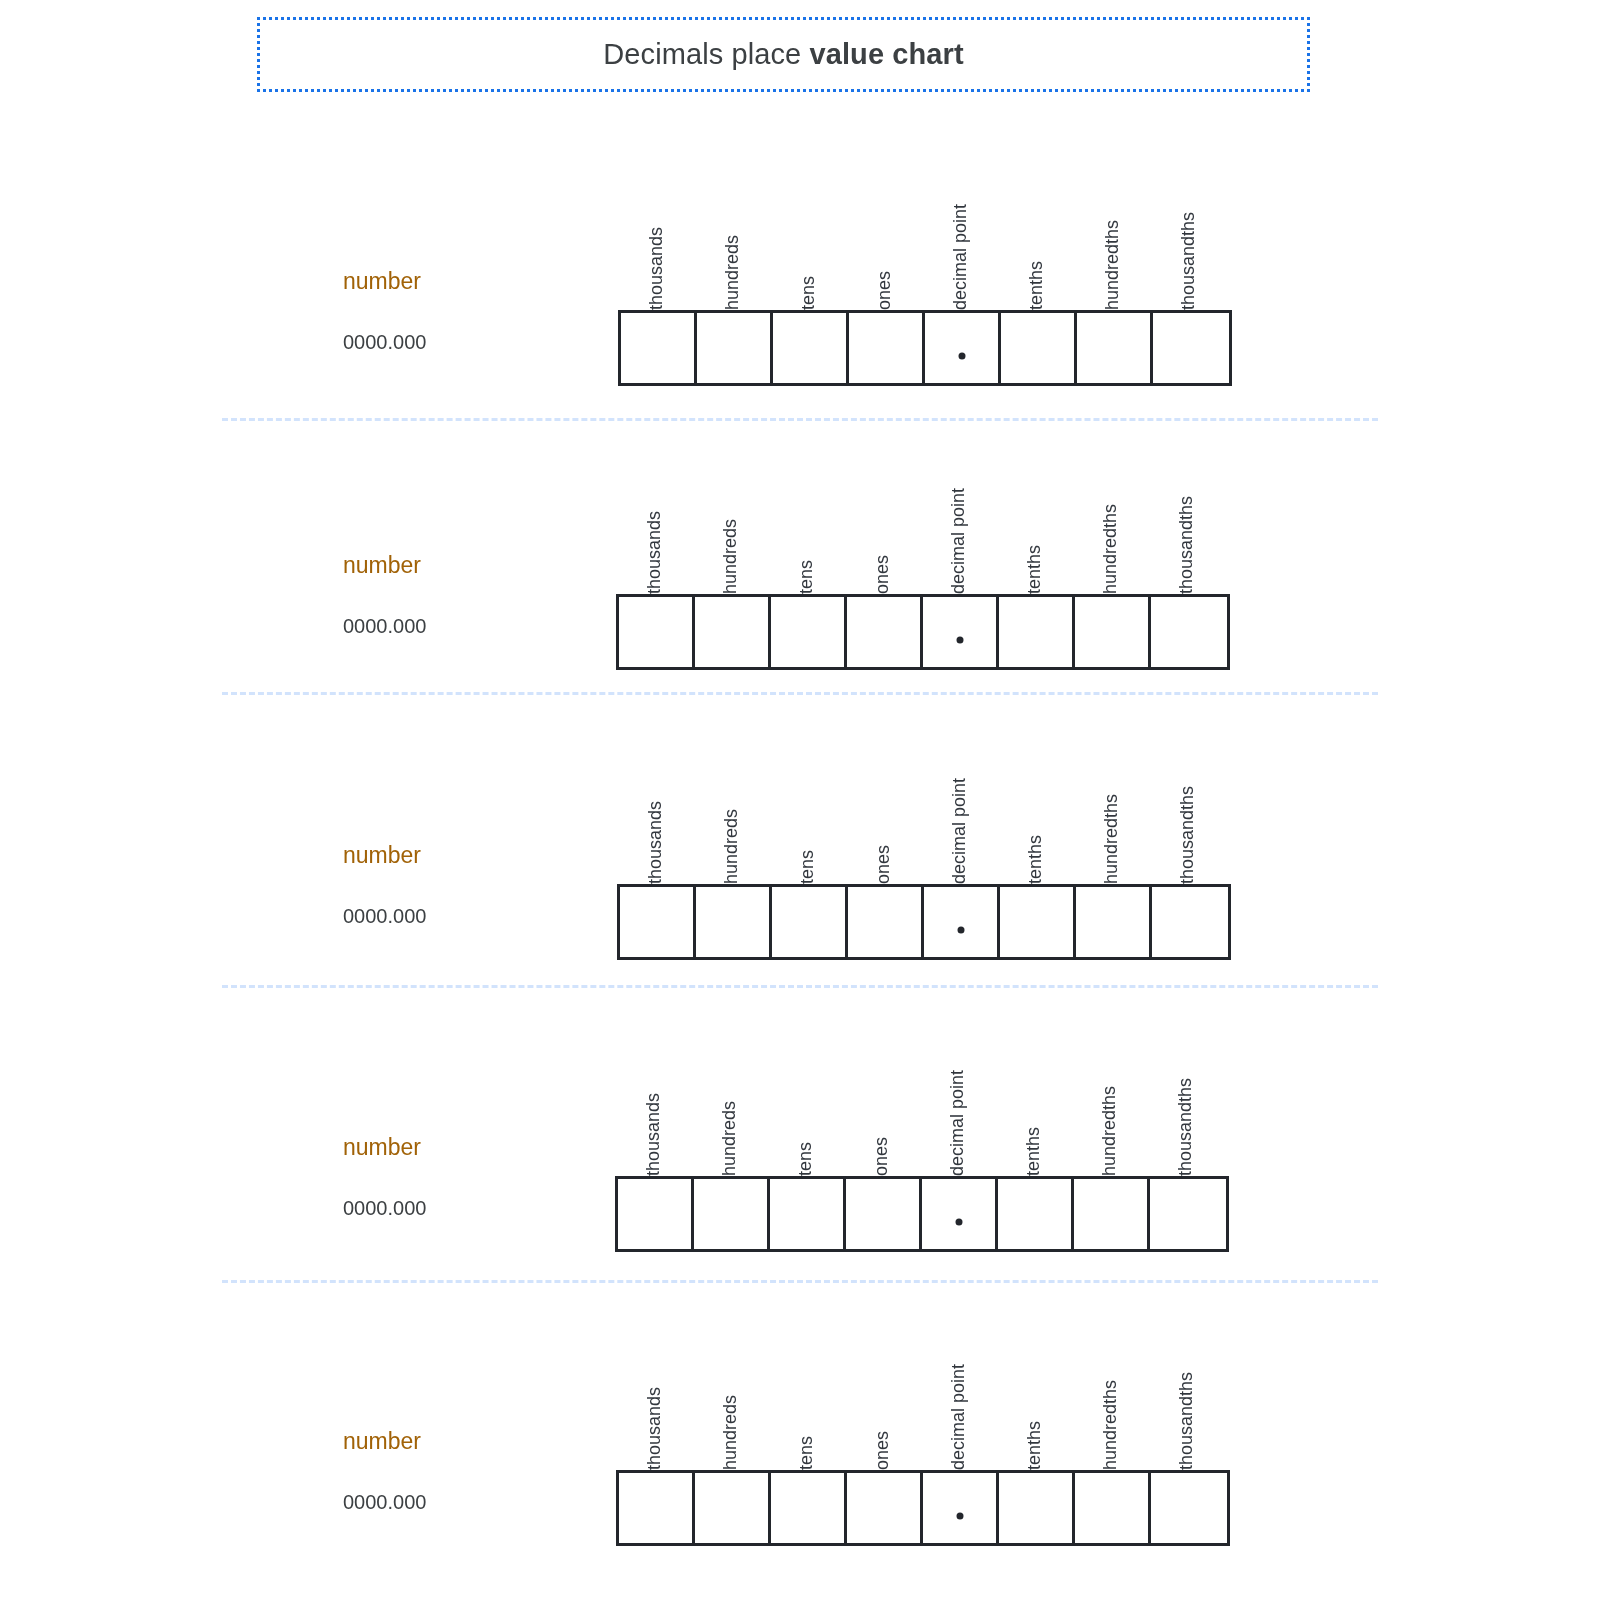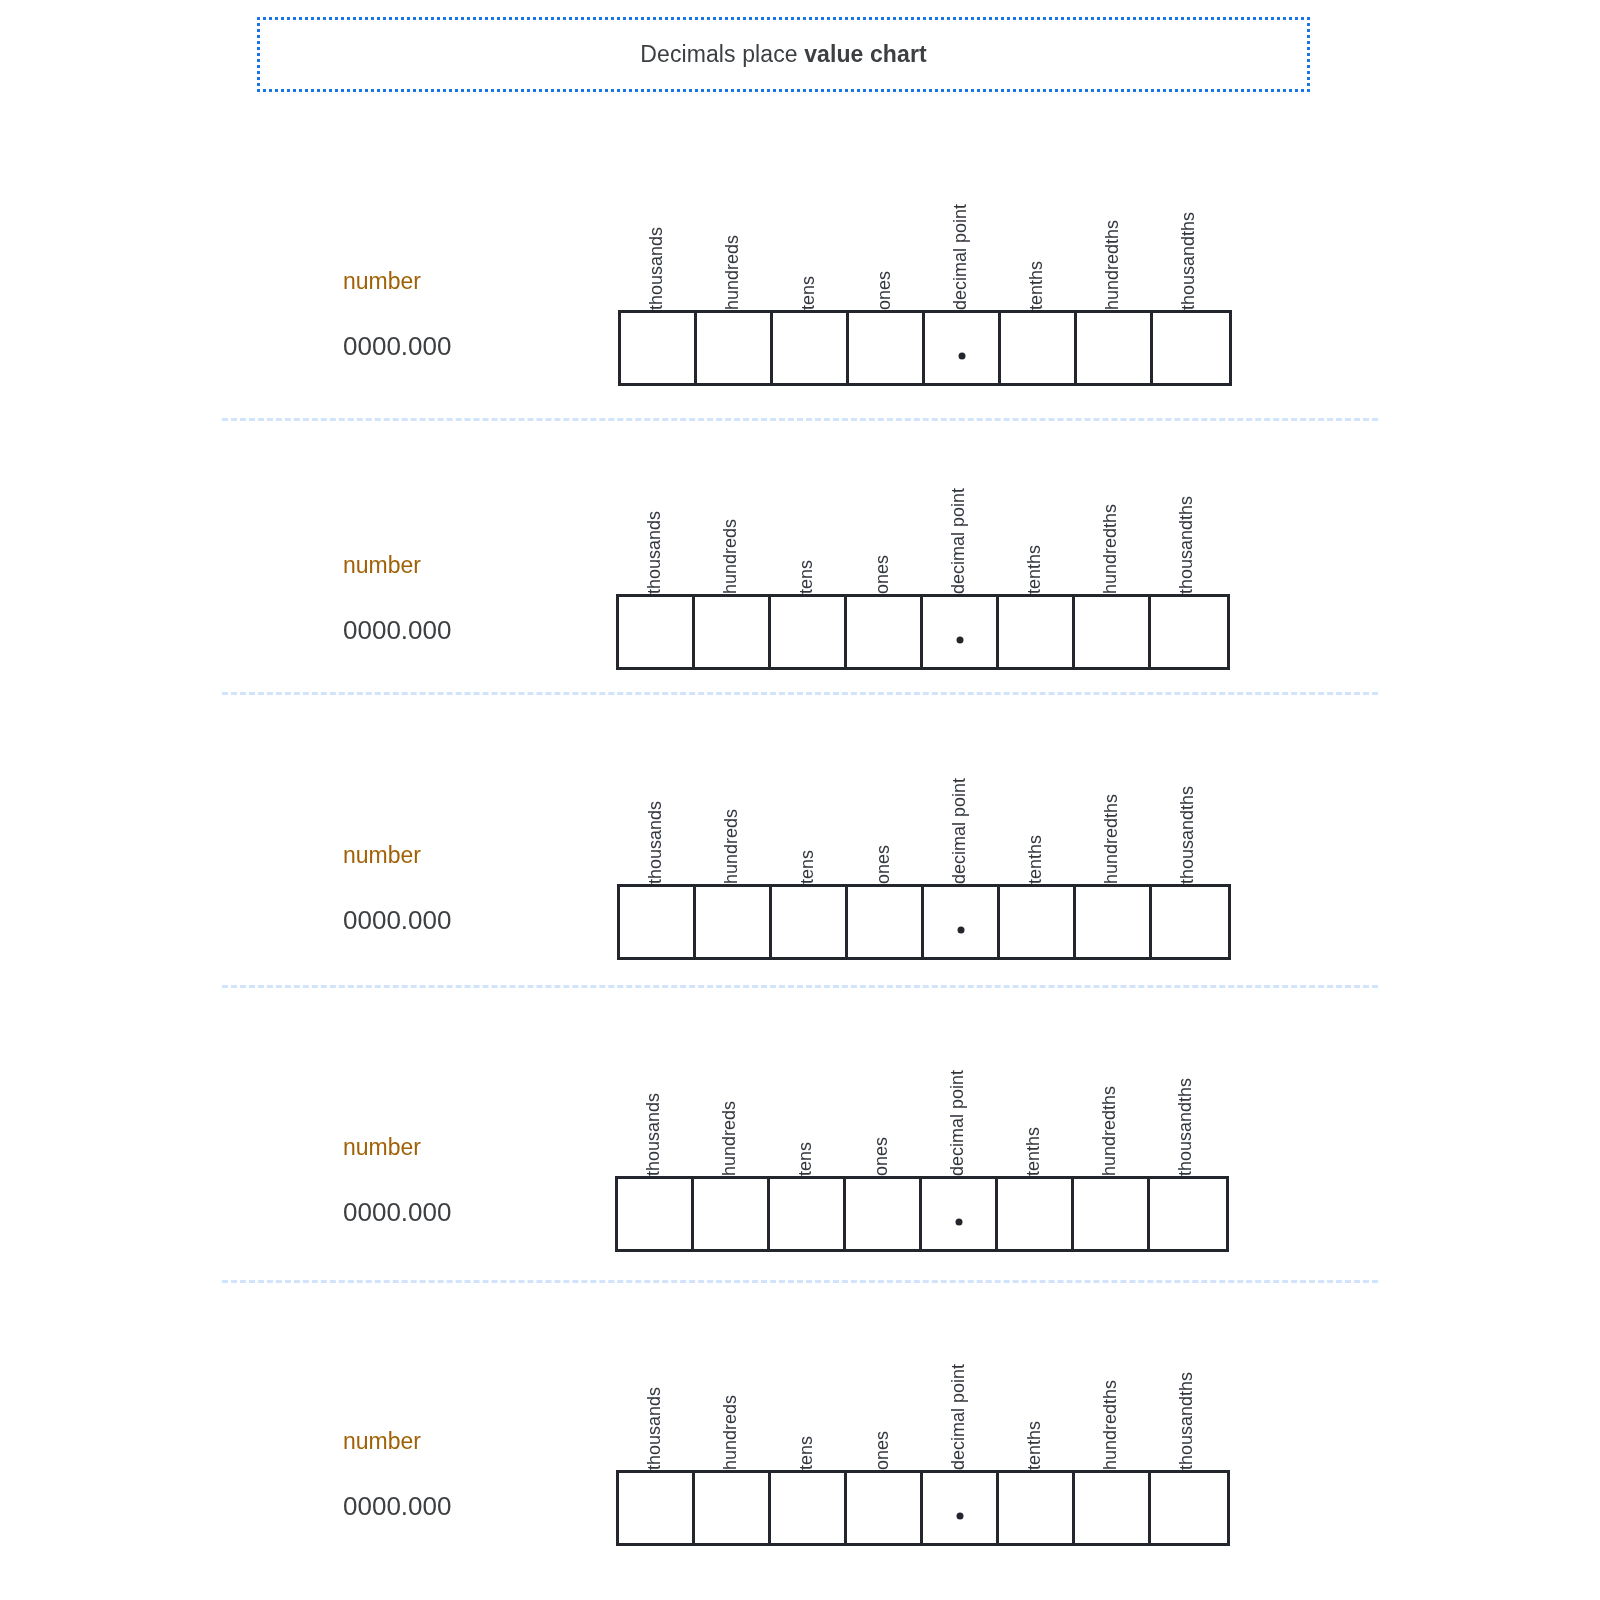--- a/index.html
+++ b/index.html
@@ -24,21 +24,21 @@
     top: 17px;
     width: 1053px;
     height: 75px;
     box-sizing: border-box;
     border: 3px dotted #1a73e8;
     display: flex;
     align-items: center;
     justify-content: center;
   }
   .title-text {
-    font-size: 23px;
+    font-size: 29px;
     color: #3c4043;
     font-weight: 400;
     letter-spacing: 0.1px;
     white-space: nowrap;
   }
   .title-text .strong {
     font-weight: 700;
   }
 
   
@@ -57,21 +57,21 @@
   .label-number {
     position: absolute;
     left: 0;
     font-size: 23px;
     color: #a16207;
     white-space: nowrap;
   }
   .label-value {
     position: absolute;
     left: 0;
-    font-size: 26px;
+    font-size: 20px;
     color: #3c4043;
     white-space: nowrap;
   }
 
   
   .pv-grid {
     position: absolute;
     display: flex;
     border: 3px solid #23262c;
     box-sizing: border-box;

